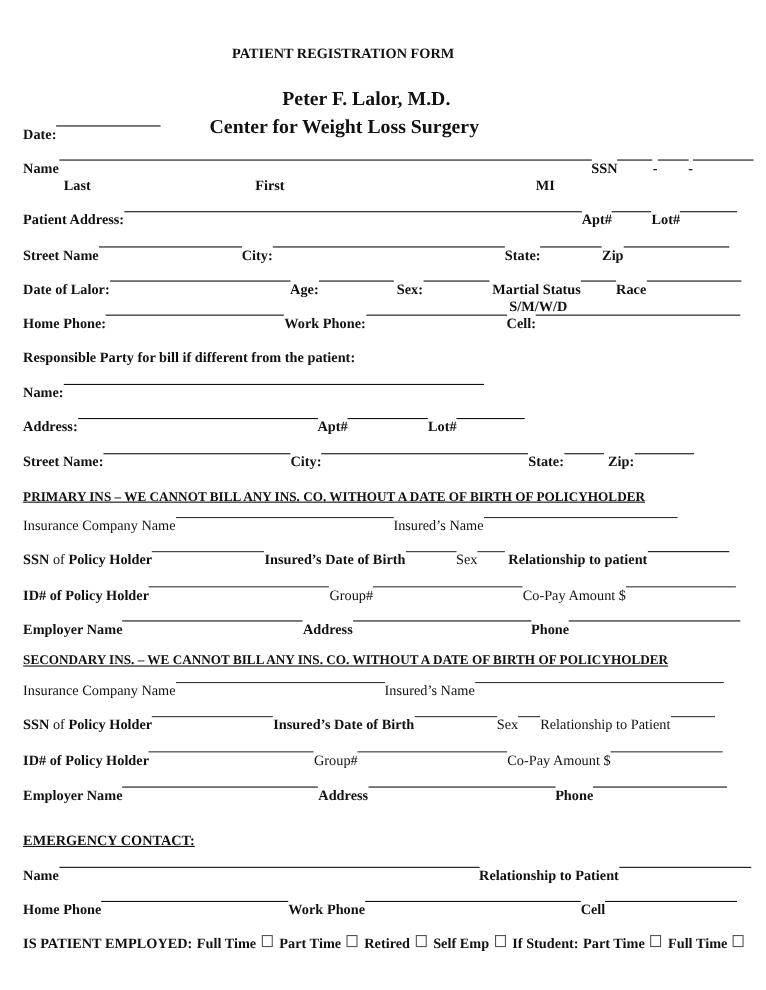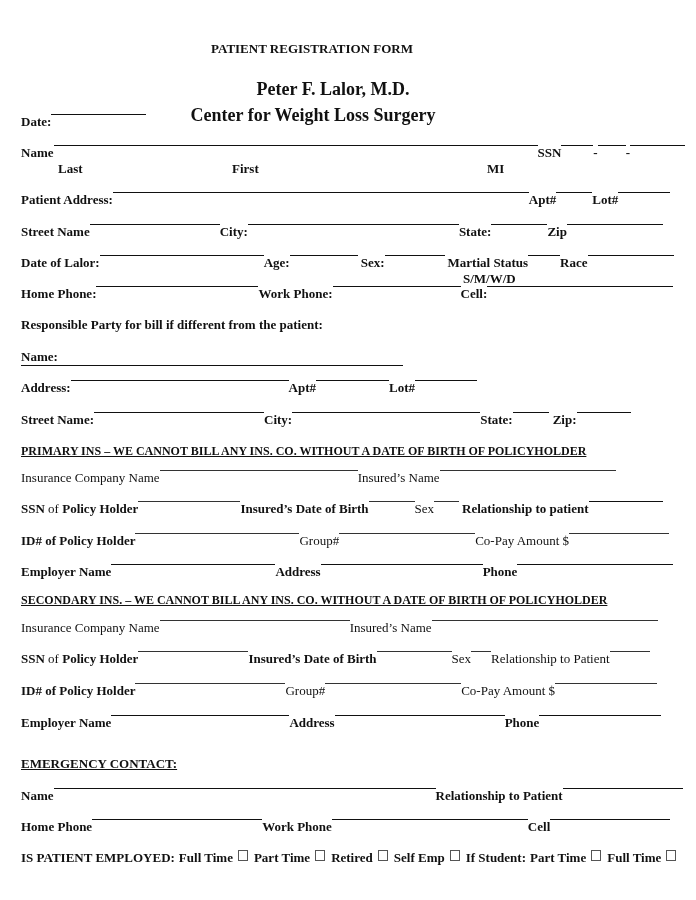--- a/index.html
+++ b/index.html
@@ -110,21 +110,21 @@
   <span class="lbl">Work Phone:</span>
   <span class="blank" style="width:128px"></span>
   <span class="lbl">Cell:</span>
   <span class="blank" style="width:186px"></span>
 </div>
 
 <div class="row" style="top:317px;">
   <span class="lbl">Responsible Party for bill if different from the patient:</span>
 </div>
 
-<div class="row" style="top:349px;flex-direction:column;">
+<div class="row" style="top:349px;">
   <span class="lbl">Name:</span>
   <span class="blank" style="width:382px"></span>
 </div>
 
 <div class="row" style="top:380px;">
   <span class="lbl">Address:</span>
   <span class="blank" style="width:218px"></span>
   <span class="lbl">Apt#</span>
   <span class="blank" style="width:73px"></span>
   <span class="lbl">Lot#</span>

